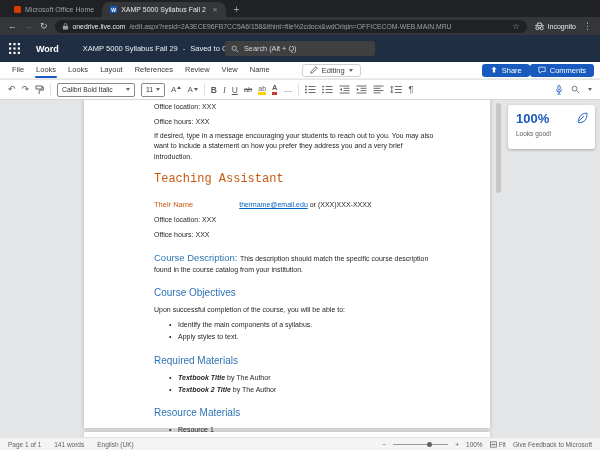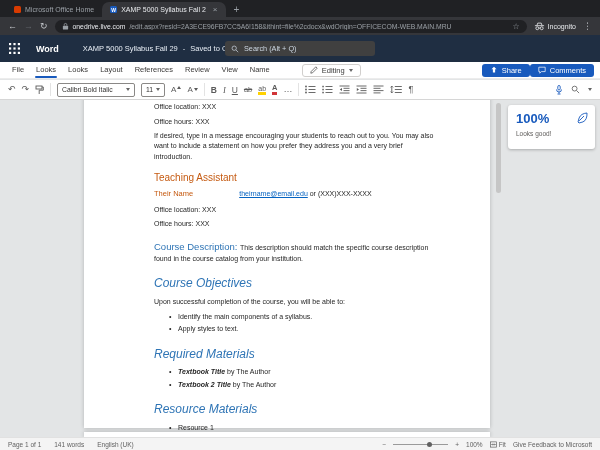--- a/index.html
+++ b/index.html
@@ -65,22 +65,22 @@
   .rb-right { margin-left:auto; display:flex; align-items:center; gap:8px; }
 
   
   .canvas { position:absolute; top:100px; left:0; right:0; height:337px; background:#e3e5e6; overflow:hidden; }
   .page { position:absolute; left:84px; top:-6px; width:406px; height:334px; background:#fff; box-shadow:0 0 4px rgba(0,0,0,.22); padding:8px 54px 0 70px; }
   .pagenext { position:absolute; left:84px; bottom:0; width:406px; height:5px; background:#fff; box-shadow:0 0 4px rgba(0,0,0,.22); }
   .vscroll { position:absolute; left:496px; top:0; width:5px; height:100%; }
   .vscroll .thumb { position:absolute; top:3px; left:0; width:5px; height:90px; background:#c6c6c6; border-radius:2.5px; }
 
   .blk { font-size:7px; line-height:1.45; color:#262626; margin:0 0 4.5px; }
-  .blk.h2o { color:#C55A11; font-size:10px; margin:9px 0 4px; }
-  .blk.h1 { color:#2E74B5; font-size:12px; margin:11px 0 4.5px;font-style:italic; }
+  .blk.h2o { color:#C55A11; font-size:12px; margin:9px 0 12px;font-family:Liberation Mono, monospace; }
+  .blk.h1 { color:#2E74B5; font-size:10px; margin:11px 0 4.5px; }
   .blk.h1lead { margin-top:11px; }
   .blk.bullet { margin:0 0 2.5px; padding-left:24px; position:relative; }
   .blk.bullet::before { content:"•"; position:absolute; left:15px; top:0; }
   span.h1s { color:#2E74B5; font-size:9.5px; }
   span.orange { color:#C55A11; font-size:7.5px; }
   span.link { color:#0563C1; text-decoration:underline; }
   span.bi { font-weight:700; font-style:italic; }
   span.i { font-style:italic; }
   span.tabsp { display:inline-block; width:46px; }
   span.caret { display:inline-block; width:1px; height:8px; background:#111; vertical-align:-1px; margin-right:1px; }

